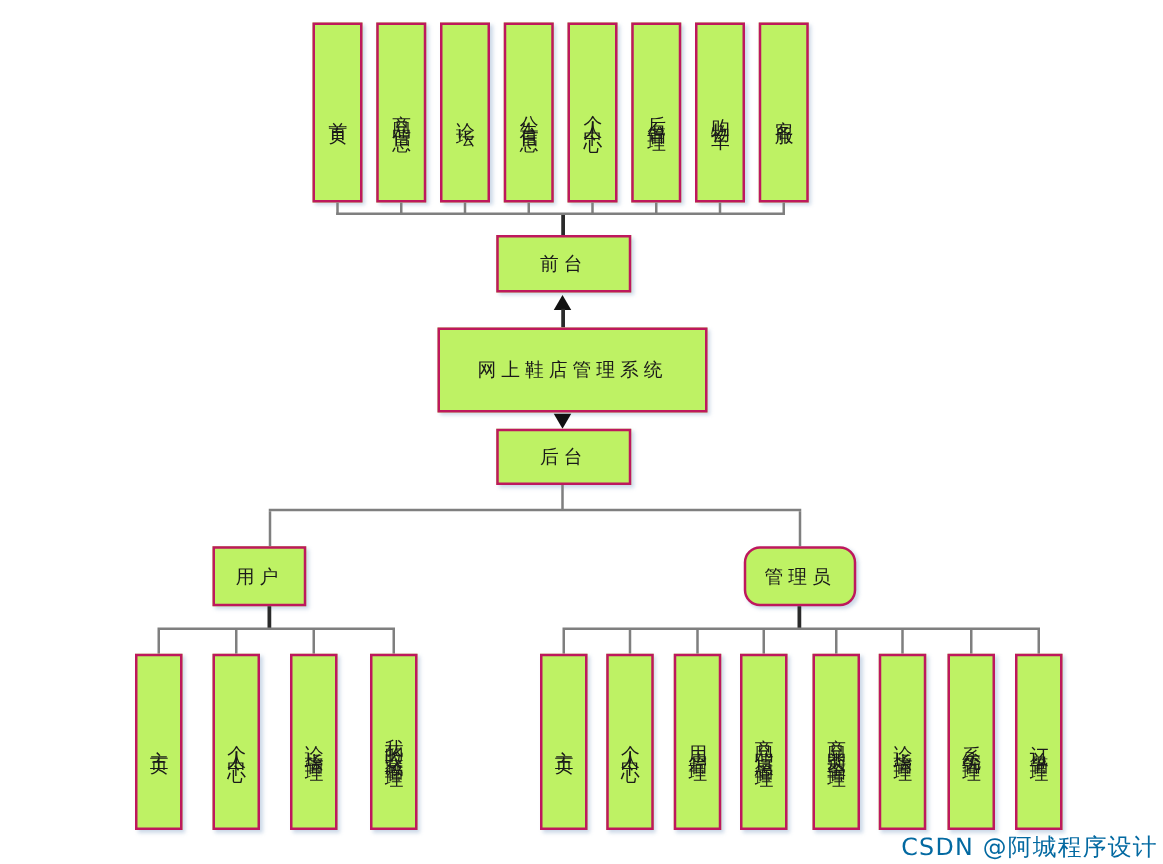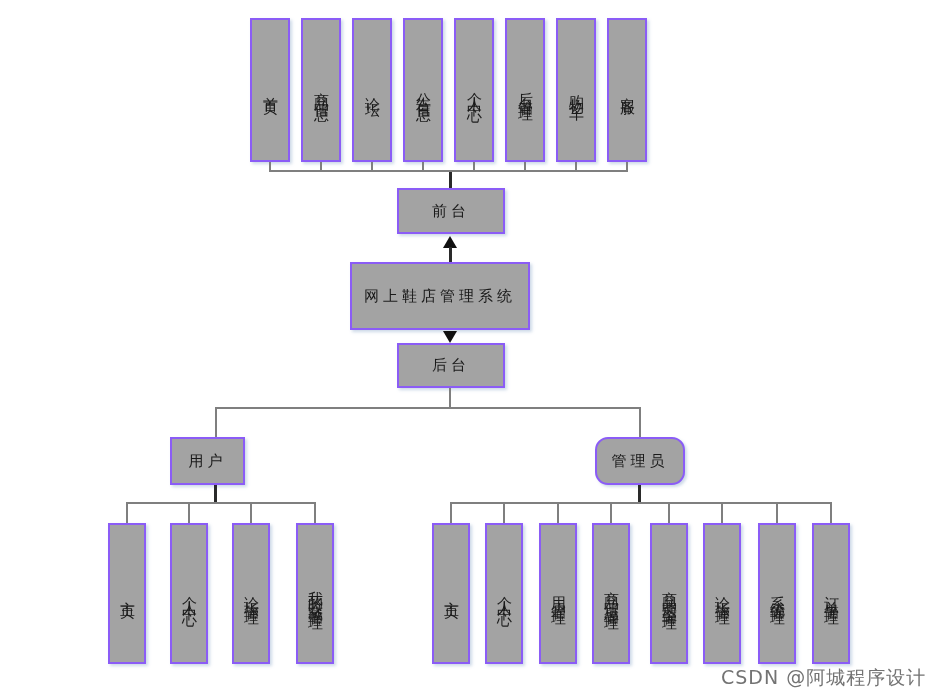--- a/index.html
+++ b/index.html
@@ -2,40 +2,40 @@
 <html><head>
 <meta charset="utf-8">
 <style>
   html,body { margin:0; padding:0; background:#ffffff; }
   #canvas {
     position:relative; width:930px; height:691px; background:#ffffff;
     font-family:"DejaVu Sans","Liberation Sans",sans-serif; color:#1a1a1a;
     overflow:hidden;
   }
   .box {
-    position:absolute; box-sizing:border-box; background:#a3a3a3;
-    border:2px solid #8b5cf6;
+    position:absolute; box-sizing:border-box; background:#bef264;
+    border:2px solid #be185d;
     box-shadow:2px 2px 3px rgba(145,170,205,0.45);
     display:flex; align-items:center; justify-content:center;
     font-size:15px; line-height:1.25; text-align:left;
     letter-spacing:4px; white-space:nowrap;
   }
   .vbox {
     writing-mode:vertical-rl; text-orientation:upright;
     letter-spacing:5px; white-space:normal;
   }
   .hline, .vline { position:absolute; background:#7f7f7f; }
   .thick { background:#2a2a2a; }
   .arrow-up, .arrow-down { position:absolute; width:0; height:0;
     border-left:7px solid transparent; border-right:7px solid transparent; }
   .arrow-up   { border-bottom:12px solid #111111; }
   .arrow-down { border-top:12px solid #111111; }
   .watermark {
     position:absolute; left:721px; top:665px; font-size:19px;
-    color:#737373; letter-spacing:1px; white-space:nowrap;
+    color:#0369a1; letter-spacing:1px; white-space:nowrap;
   }
 </style>
 </head>
 <body>
 
 <div id="canvas">
 
   <div class="box vbox" style="left:250px; top:18px; width:40px; height:144px;">首页</div>
   <div class="box vbox" style="left:301px; top:18px; width:40px; height:144px;">商品信息</div>
   <div class="box vbox" style="left:352px; top:18px; width:40px; height:144px;">论坛</div>
@@ -55,21 +55,21 @@
   <div class="vline" style="left:626px; top:162px; width:2px; height:10px;"></div>
 
   <div class="hline" style="left:269px; top:170px; width:359px; height:2px;"></div>
   <div class="vline thick" style="left:449px; top:172px; width:3px; height:16px;"></div>
 
   <div class="box" style="left:397px; top:188px; width:108px; height:46px;">前台</div>
 
   <div class="arrow-up" style="left:443px; top:236px;"></div>
   <div class="vline thick" style="left:449px; top:247px; width:3px; height:15px;"></div>
 
-  <div class="box" style="left:350px; top:262px; width:180px; height:68px; font-size:15px;">网上鞋店管理系统</div>
+  <div class="box" style="left:350px; top:262px; width:216px; height:68px; font-size:15px;">网上鞋店管理系统</div>
 
   <div class="arrow-down" style="left:443px; top:331px;"></div>
 
   <div class="box" style="left:397px; top:343px; width:108px; height:45px;">后台</div>
 
   <div class="vline" style="left:449px; top:388px; width:2px; height:20px;"></div>
   <div class="hline" style="left:215px; top:407px; width:426px; height:2px;"></div>
   <div class="vline" style="left:215px; top:409px; width:2px; height:28px;"></div>
   <div class="vline" style="left:639px; top:409px; width:2px; height:28px;"></div>
 

